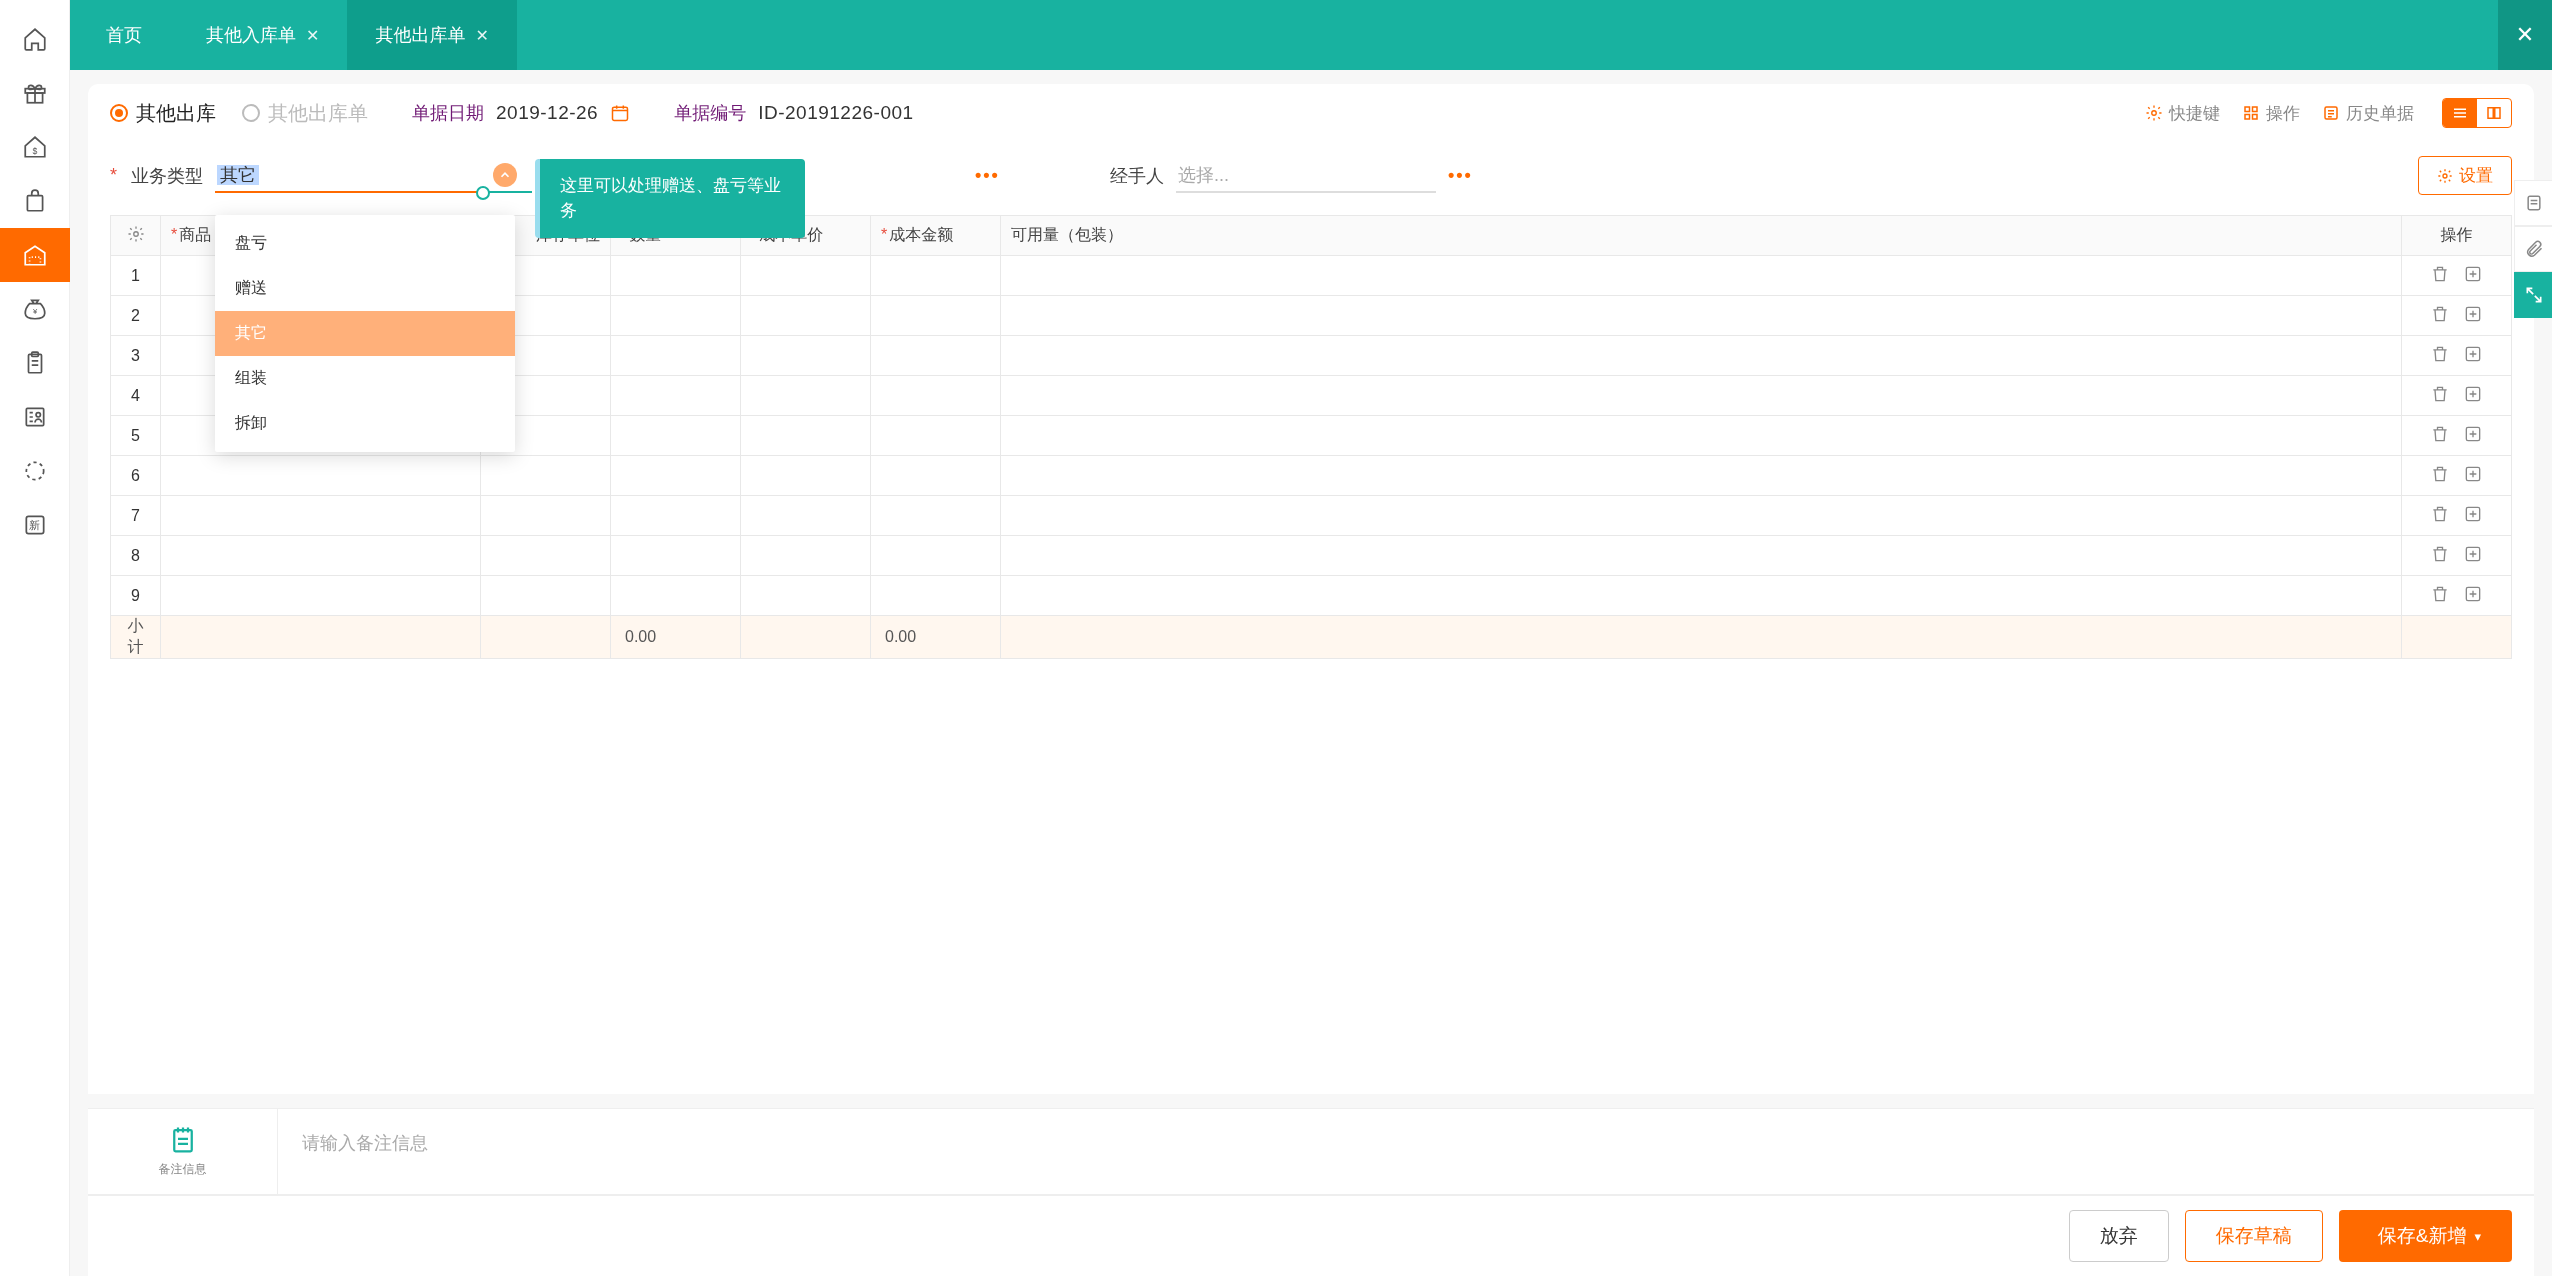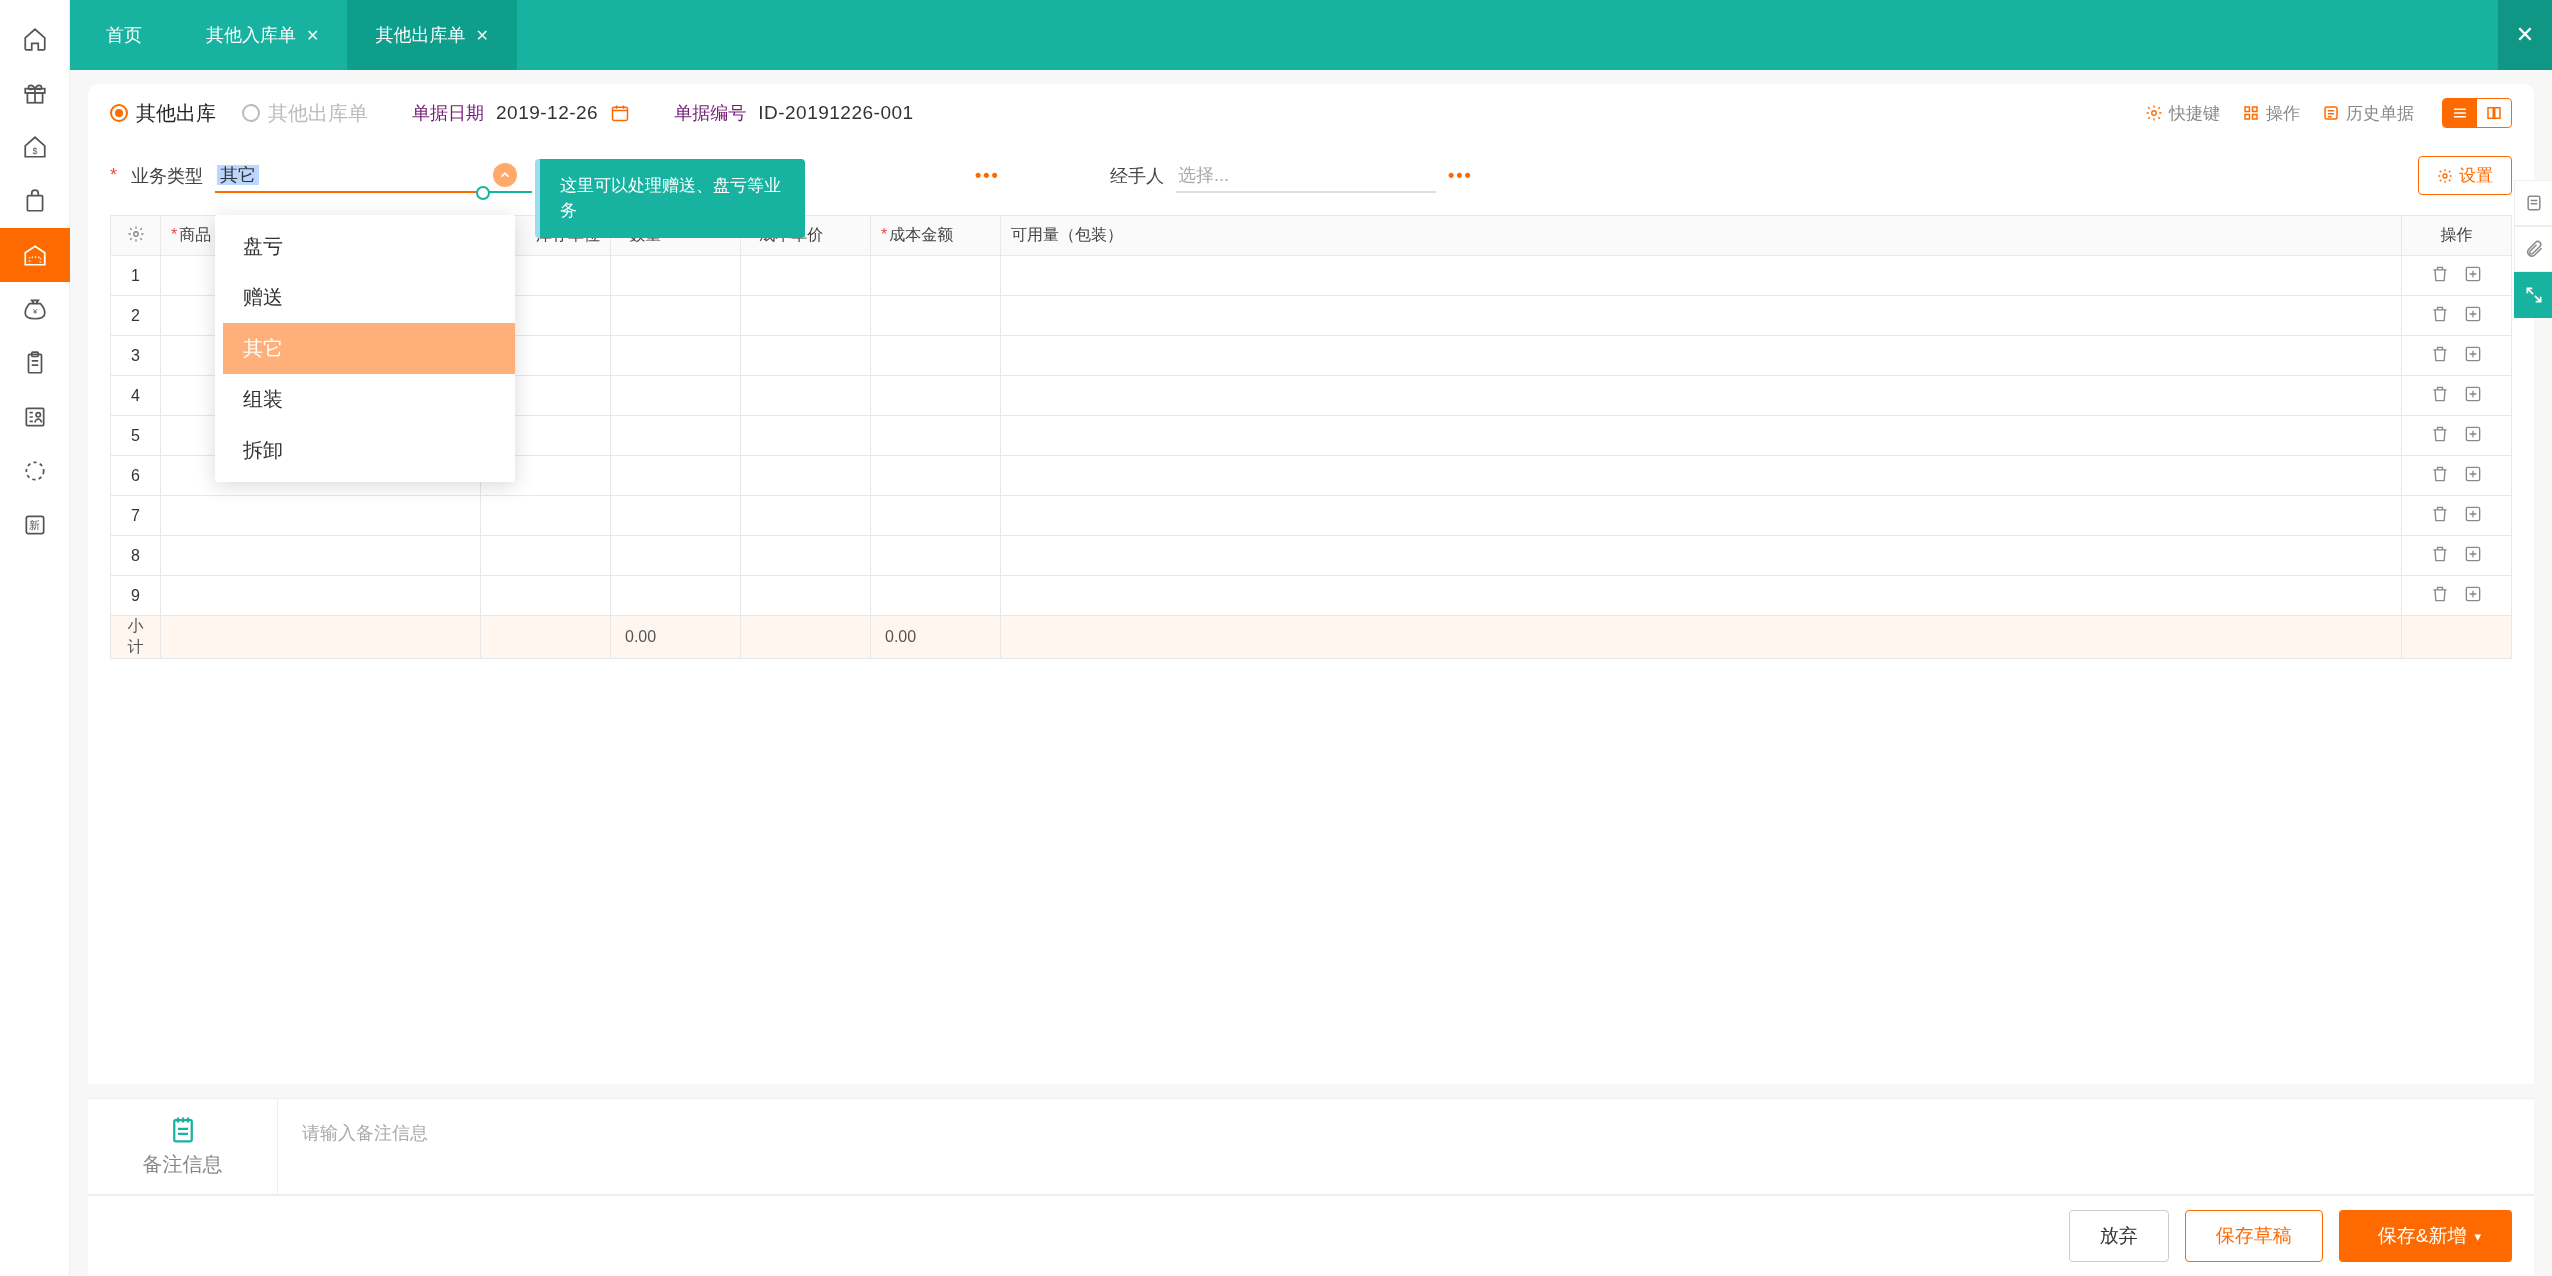--- a/index.html
+++ b/index.html
@@ -118,21 +118,21 @@
   margin-left: auto; cursor: pointer; font-size: 17px;
 }
 
 
 .dropdown-panel {
   position: absolute; top: 56px; left: 0; width: 300px;
   background: #fff; box-shadow: 0 4px 20px rgba(0,0,0,.15);
   border-radius: 2px; z-index: 20; padding: 6px 0;
 }
 .dropdown-panel .dd-item {
-  padding: 12px 20px; font-size: 20px; color: #333; cursor: pointer; margin-left: 8px;
+  padding: 12px 20px; font-size: 16px; color: #333; cursor: pointer;
 }
 .dropdown-panel .dd-item.sel { background: #ffb07a; color: #fff; }
 
 
 .callout {
   position: absolute; left: 320px; top: 0;
   background: #18b2a0; color: #fff; padding: 14px 20px;
   border-radius: 4px; width: 270px; font-size: 17px; line-height: 1.5;
   border-left: 5px solid #9de; z-index: 30;
 }
@@ -161,21 +161,21 @@
 .tbl tr.subtotal .sub-lbl { text-align: center; }
 .gear-th svg { width: 18px; height: 18px; color: #888; }
 
 
 .remark-card {
   margin-top: 14px; background: #fff; display: flex; align-items: stretch;
   border-top: 1px solid #eee; border-bottom: 1px solid #eee;
 }
 .remark-side {
   width: 190px; display: flex; flex-direction: column; align-items: center; justify-content: center;
-  gap: 6px; color: #888; font-size: 20px; border-right: 1px solid #eee;
+  gap: 6px; color: #888; font-size: 12px; border-right: 1px solid #eee;
   padding: 16px 0;
 }
 .remark-side svg { width: 30px; height: 30px; color: #18b2a0; }
 .remark-input {
   flex: 1; padding: 22px 24px; color: #aaa; font-size: 18px;
 }
 
 
 .bottom-bar {
   background: #fff; border-top: 1px solid #eee;

